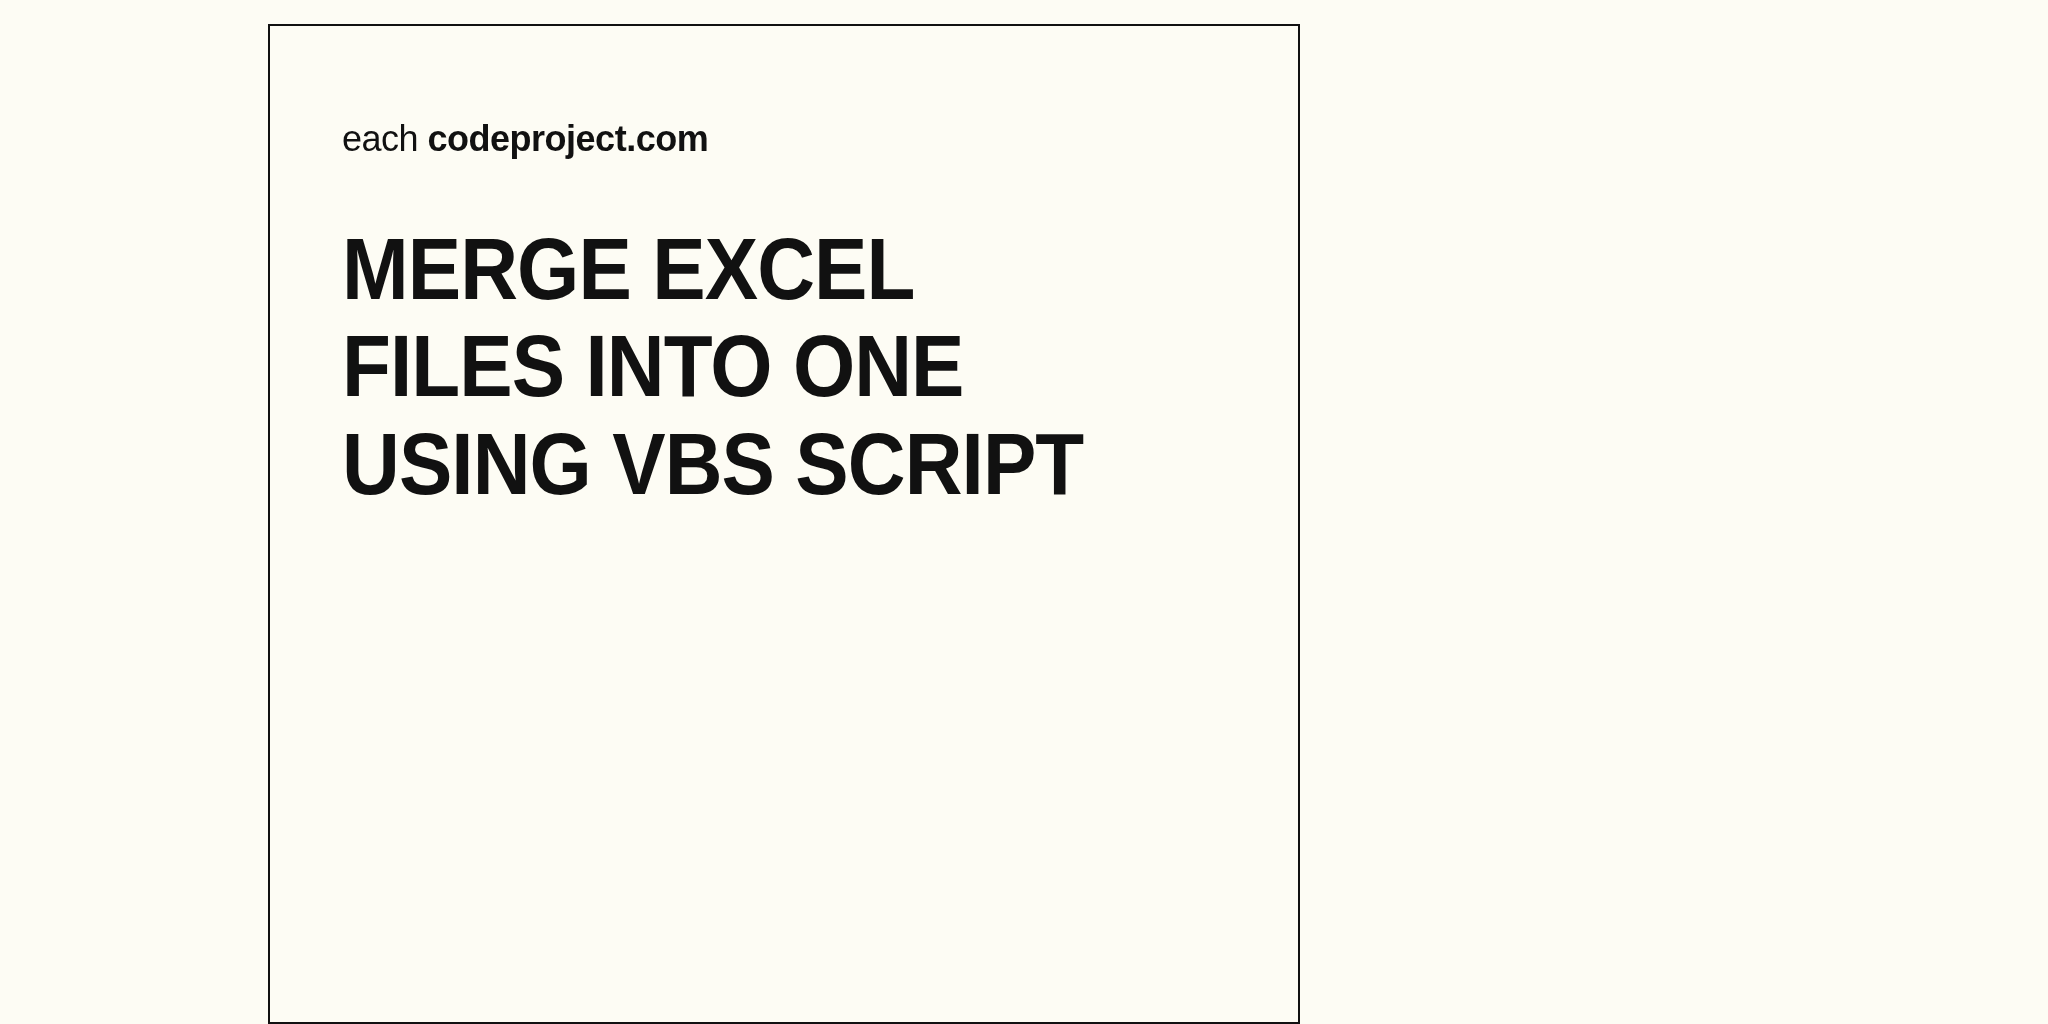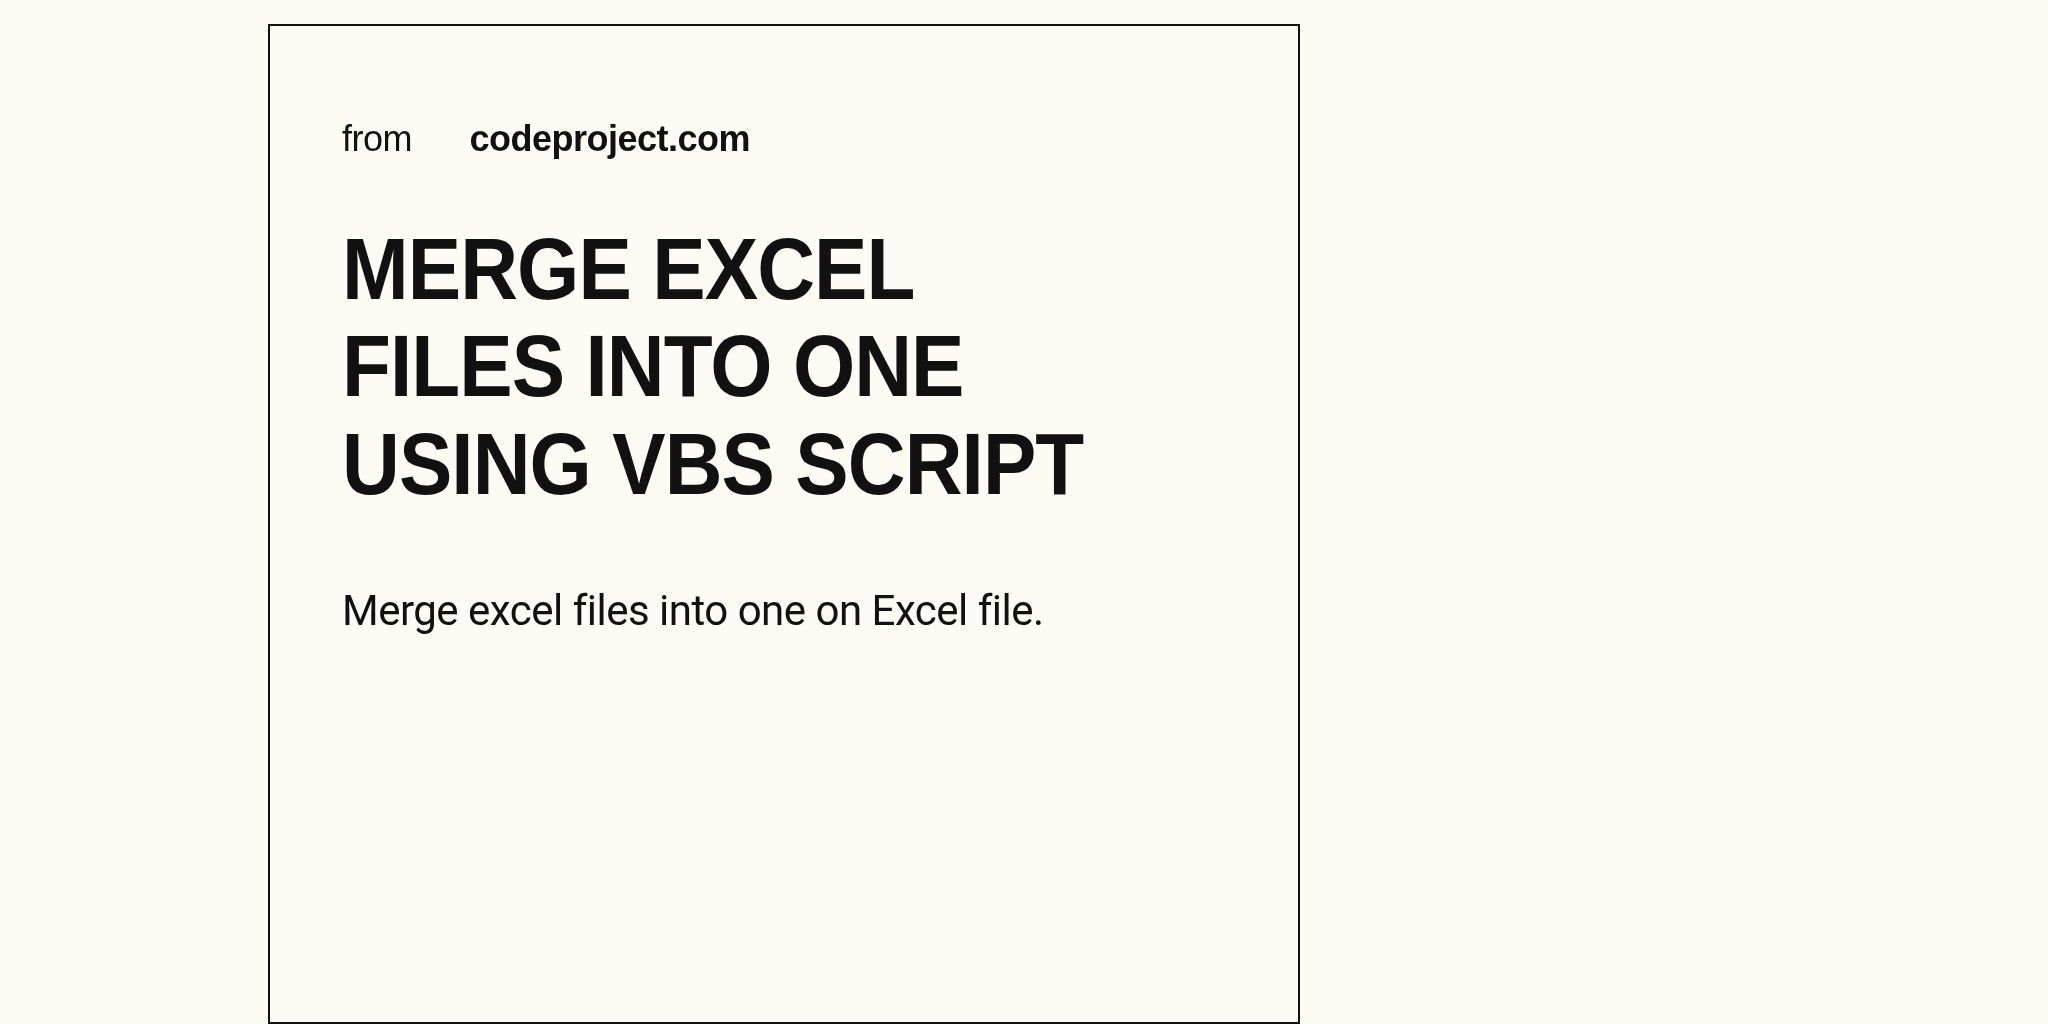--- a/index.html
+++ b/index.html
@@ -32,21 +32,20 @@
       margin-bottom: 60px;
       font-family: "Helvetica Neue", Arial, sans-serif;
     }
     .source-line .source-prefix {
       font-weight: 400;
     }
     .source-line .source-domain {
       font-weight: 800;
       font-stretch: condensed;
       letter-spacing: -0.5px;
-      margin-left: 48px;
     }
     .headline {
       font-size: 87px;
       line-height: 1.12;
       font-weight: 900;
       text-transform: uppercase;
       letter-spacing: -1px;
       font-family: "Arial Narrow", "Helvetica Neue Condensed", Impact, "Arial Black", sans-serif;
       font-stretch: condensed;
       margin-bottom: 70px;
@@ -60,19 +59,18 @@
       letter-spacing: -0.5px;
       margin-bottom: 26px;
       font-family: -apple-system, BlinkMacSystemFont, "Segoe UI", Roboto, Helvetica, Arial, sans-serif;
     }
   </style>
 </head>
 <body>
 
 <div class="card">
   <div class="source-line">
-    <span class="source-prefix">from </span><span class="source-domain">codeproject.com</span>
+    <span class="source-prefix">each </span><span class="source-domain">codeproject.com</span>
   </div>
   <h1 class="headline">MERGE EXCEL FILES INTO ONE USING VBS SCRIPT</h1>
   <div class="body-text">
-    <p>Merge excel files into one on Excel file.</p>
   </div>
 </div>
 
 </body></html>

